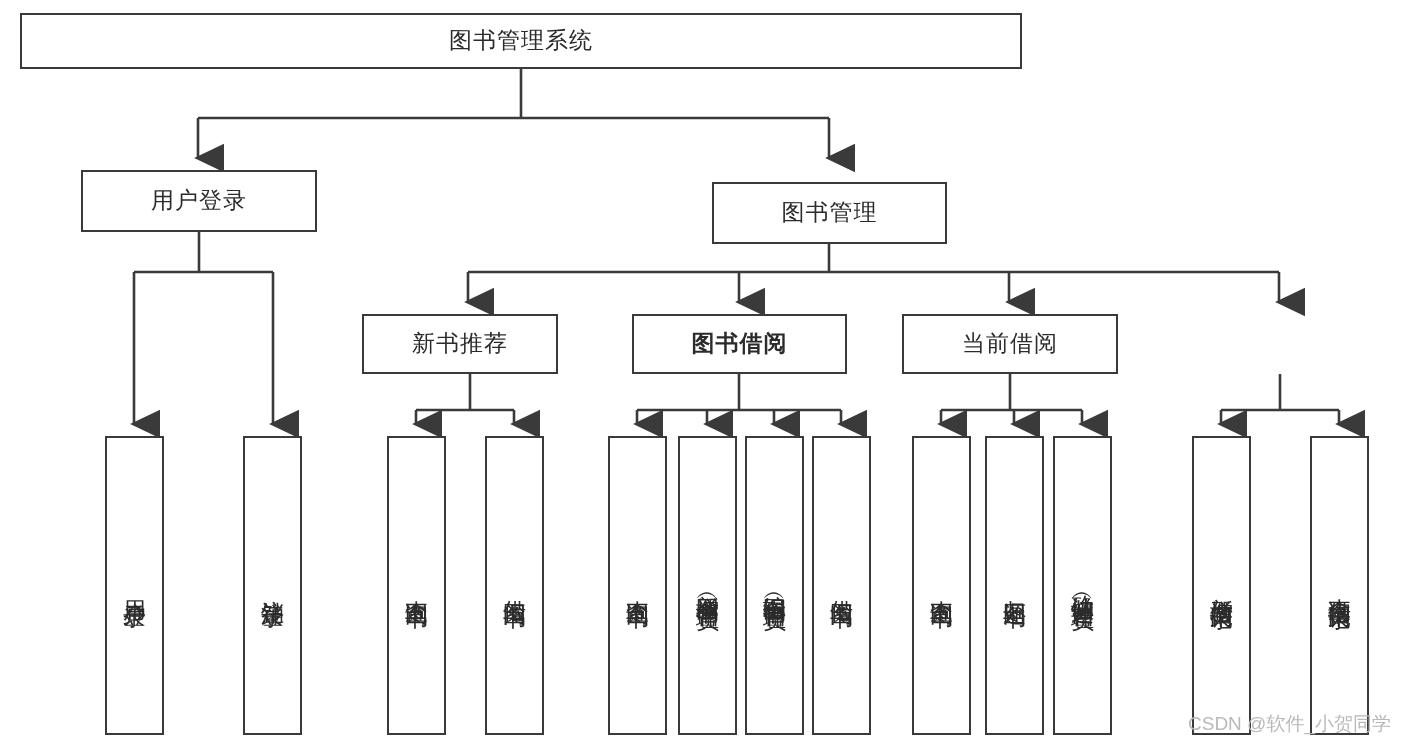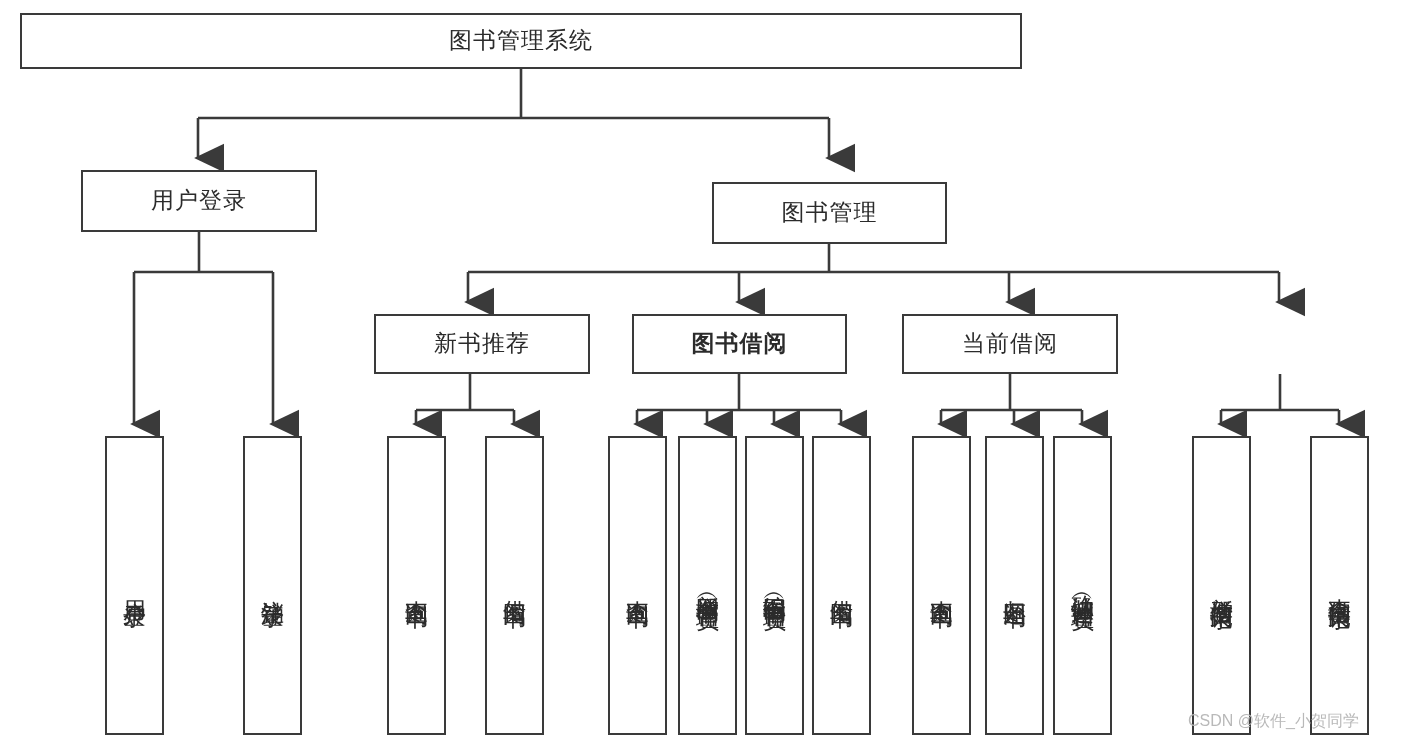--- a/index.html
+++ b/index.html
@@ -23,21 +23,21 @@
     padding:6px 0;
     text-align:center;
   }
   .node-v .vtext{
     writing-mode:vertical-rl;text-orientation:upright;
     display:block;
   }
   .lines{position:absolute;left:0;top:0;width:1405px;height:747px;pointer-events:none;}
   .watermark{
     position:absolute;left:1188px;top:711px;
-    font-size:16px;color:#b9b9b9;white-space:nowrap;
+    font-size:19px;color:#b9b9b9;white-space:nowrap;
     font-family:"Liberation Sans","DejaVu Sans",sans-serif;
   }
 </style>
 </head>
 <body>
 
 <div id="canvas">
 
   <svg class="lines" viewBox="0 0 1405 747" width="1405" height="747">
     <defs>
@@ -93,21 +93,21 @@
     <span>图书管理系统</span>
   </div>
 
   <div class="node node-h" style="left:81px;top:170px;width:236px;height:62px;">
     <span>用户登录</span>
   </div>
   <div class="node node-h" style="left:712px;top:170px;width:235px;height:62px;margin-top:12px;">
     <span>图书管理</span>
   </div>
 
-  <div class="node node-h" style="left:362px;top:314px;width:216px;height:60px;margin-left:12px;">
+  <div class="node node-h" style="left:362px;top:314px;width:196px;height:60px;">
     <span>新书推荐</span>
   </div>
   <div class="node node-h" style="left:632px;top:314px;width:215px;height:60px;font-weight:bold;">
     <span>图书借阅</span>
   </div>
   <div class="node node-h" style="left:902px;top:314px;width:216px;height:60px;">
     <span>当前借阅</span>
   </div>
 
   <div class="node node-v" style="left:105px;top:436px;width:59px;height:299px;">

